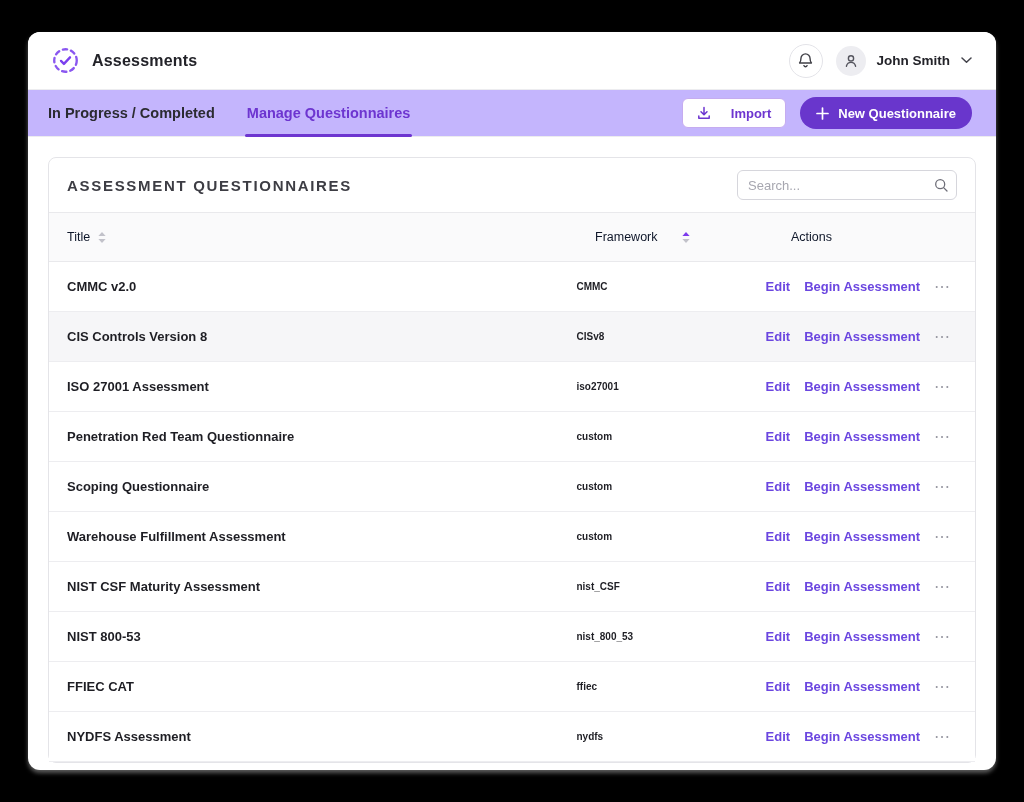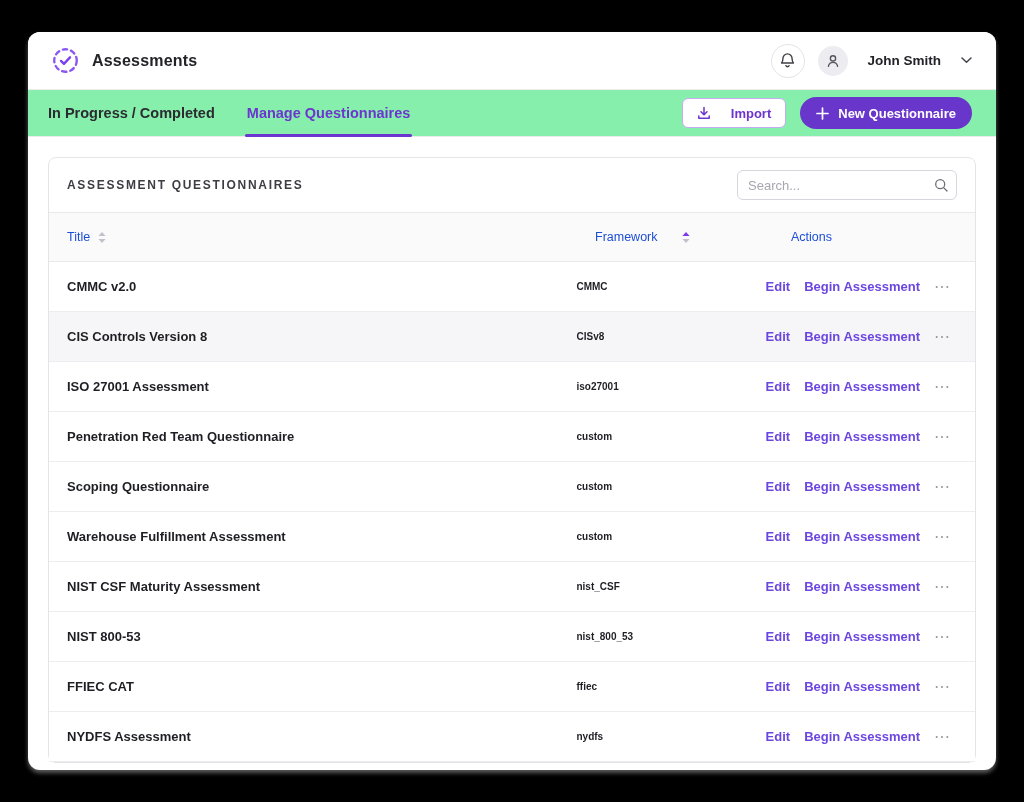--- a/index.html
+++ b/index.html
@@ -14,42 +14,42 @@
     position:absolute; left:28px; top:32px; width:968px; height:738px;
     background:#fff; border-radius:12px; overflow:hidden;
     box-shadow:0 3px 4px rgba(205,205,205,0.45);
   }
   
   .topbar { height:58px; display:flex; align-items:center; padding:0 24px; border-bottom:1px solid #ececef; background:#fff; }
   .logo { width:27px; height:27px; margin-right:13px; display:flex; }
   .app-title { font-size:16px; font-weight:700; color:#232329; letter-spacing:0.2px; }
   .topbar-right { margin-left:auto; display:flex; align-items:center; gap:13px; }
   .bell-btn { width:34px; height:34px; border-radius:50%; border:1px solid #e3e3e8; background:#fff; display:flex; align-items:center; justify-content:center; cursor:pointer; }
-  .user-menu { display:flex; align-items:center; gap:20px; cursor:pointer; }
+  .user-menu { display:flex; align-items:center; gap:11px; cursor:pointer; }
   .avatar { width:30px; height:30px; border-radius:50%; background:#ededf1; display:flex; align-items:center; justify-content:center; }
   .user-name { font-size:13.5px; font-weight:700; color:#232329; }
   
-  .tabbar { height:47px; display:flex; align-items:center; padding:0 24px 0 18px; border-bottom:1px solid #ececef; background:#86efac; }
+  .tabbar { height:47px; display:flex; align-items:center; padding:0 24px 0 18px; border-bottom:1px solid #ececef; background:#c4b5fd; }
   .tab { position:relative; height:100%; display:flex; align-items:center; padding:0 2px; font-size:14.5px; font-weight:600; color:#2b2b31; cursor:pointer; }
   .tab + .tab { margin-left:28px; }
   .tab.active { color:#6d35d0; }
   .tab.active::after { content:""; position:absolute; left:0; right:0; bottom:-1px; height:3px; background:#6d35d0; border-radius:2px; }
   .tabbar-actions { margin-left:auto; display:flex; align-items:center; gap:14px; }
   .btn-import { height:30px; padding:0 14px; display:flex; align-items:center; gap:20px; background:#fff; border:1px solid #c5acf0; border-radius:6px; color:#6d35d0; font-size:13px; font-weight:600; font-family:inherit; cursor:pointer; }
   .btn-new { height:32px; padding:0 16px; display:flex; align-items:center; gap:9px; background:#6936cc; border:none; border-radius:16px; color:#fff; font-size:13px; font-weight:600; font-family:inherit; cursor:pointer; }
   
   .card { margin:20px 20px 0 20px; border:1px solid #e4e4e8; border-radius:8px; background:#fff; }
   .card-header { height:54px; display:flex; align-items:center; justify-content:space-between; padding:0 18px; }
-  .card-title { font-size:12px; font-weight:700; letter-spacing:1.7px; color:#3d3d44; }
+  .card-title { font-size:15px; font-weight:700; letter-spacing:1.7px; color:#3d3d44; }
   .search-box { position:relative; width:220px; }
   .search-input { width:100%; height:30px; border:1px solid #d6d6dc; border-radius:6px; padding:0 30px 0 10px; font-size:13px; color:#333; font-family:inherit; outline:none; }
   .search-input::placeholder { color:#a7a7b0; }
   .search-icon { position:absolute; right:9px; top:8px; display:flex; }
   
-  .thead { height:50px; background:#fafafb; border-top:1px solid #e9e9ec; border-bottom:1px solid #e9e9ec; display:flex; align-items:center; font-size:12.5px; color:#1d4ed8; }
+  .thead { height:50px; background:#fafafb; border-top:1px solid #e9e9ec; border-bottom:1px solid #e9e9ec; display:flex; align-items:center; font-size:12.5px; color:#0f172a; }
   .col-title { width:546px; padding-left:18px; display:flex; align-items:center; gap:8px; }
   .col-framework { width:196px; display:flex; align-items:center; gap:24px; }
   .col-actions { flex:1; }
   .sort-icon { display:flex; cursor:pointer; }
   .row { height:50px; display:flex; align-items:center; border-bottom:1px solid #ededf0; background:#fff; }
   .row.highlighted { background:#f6f6f8; }
   .cell-title { width:546px; padding-left:18px; font-size:13px; font-weight:700; color:#1e1e24; }
   .cell-framework { width:196px; font-size:10px; font-weight:700; color:#1e1e24; }
   .cell-actions { flex:1; display:flex; align-items:center; gap:14px; padding-right:24px; }
   .action-link { font-size:13px; font-weight:600; color:#6b46e0; cursor:pointer; white-space:nowrap;text-align:right; }

